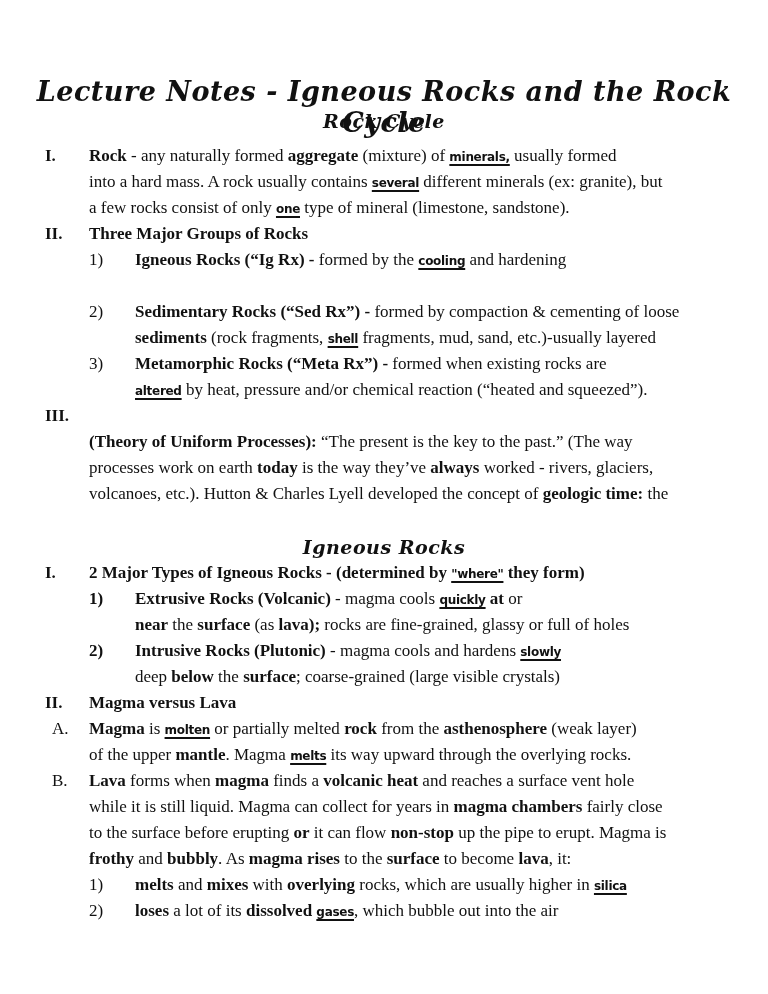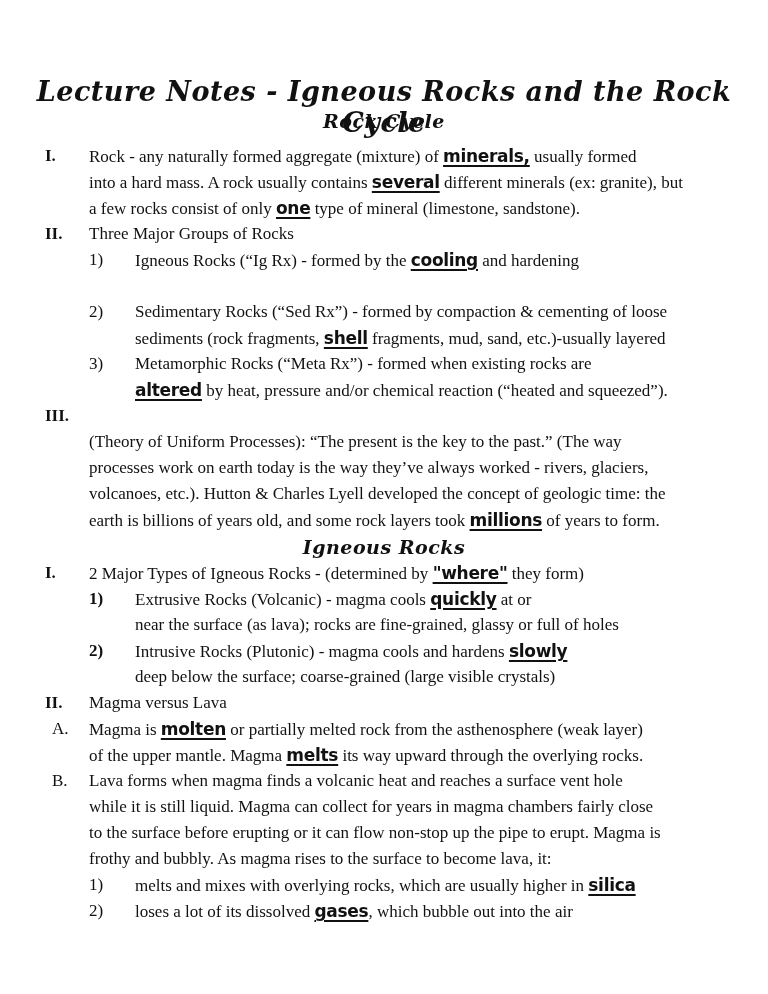--- a/index.html
+++ b/index.html
@@ -12,23 +12,23 @@
     position: absolute; left: 0; width: 768px; text-align: center;
     font-family: "DejaVu Serif", serif; font-weight: bold; font-style: italic;
     letter-spacing: 0.5px; color: #111;
   }
   .title.main { top: 76px; font-size: 27px; }
   .title.sub  { top: 110px; font-size: 19px; }
   .title.sec  { top: 536px; font-size: 19px; }
   .line { position: absolute; white-space: nowrap; line-height: 20px; }
   .num { position: absolute; white-space: nowrap; line-height: 20px; font-weight: bold; }
   .num.plain { font-weight: normal; }
-  b { font-weight: normal; }
+  b { font-weight: bold; }
   .hw {
-    font-family: "DejaVu Sans", sans-serif; font-weight: bold; font-size: 17px;
+    font-family: "DejaVu Sans", sans-serif; font-weight: bold; font-size: 12px;
     text-decoration: underline; text-decoration-thickness: 2px; text-underline-offset: 3px;
     letter-spacing: -0.3px;
   }
 </style>
 </head>
 <body>
 
 <div class="page">
 
   <div class="title main">Lecture Notes - Igneous Rocks and the Rock Cycle</div>
@@ -71,23 +71,20 @@
 
   <div class="num" style="left:45px; top:406px;">III.</div>
   <div class="line" style="left:89px; top:432px;">
     <b>(Theory of Uniform Processes):</b><span>  “The present is the key to the past.” (The way</span>
   </div>
   <div class="line" style="left:89px; top:458px;text-align:right;">
     <span>processes work on earth </span><b>today</b><span> is the way they’ve </span><b>always</b><span> worked - rivers, glaciers,</span>
   </div>
   <div class="line" style="left:89px; top:484px;">
     <span>volcanoes, etc.).  Hutton &amp; Charles Lyell developed the concept of </span><b>geologic time:</b><span> the</span>
-  </div>
-  <div class="line" style="left:89px; top:510px;">
-    <span>earth is </span><b>billions</b><span> of years old, and some rock layers took </span><span class="hw">millions</span><span>  of years to form.</span>
   </div>
 
   <div class="title sec">Igneous Rocks</div>
 
   <div class="num" style="left:45px; top:563px;">I.</div>
   <div class="line" style="left:89px; top:563px;">
     <b>2 Major Types of Igneous Rocks - (determined by </b><span class="hw">"where"</span><b>  they form)</b>
   </div>
 
   <div class="num" style="left:89px; top:589px;">1)</div>

